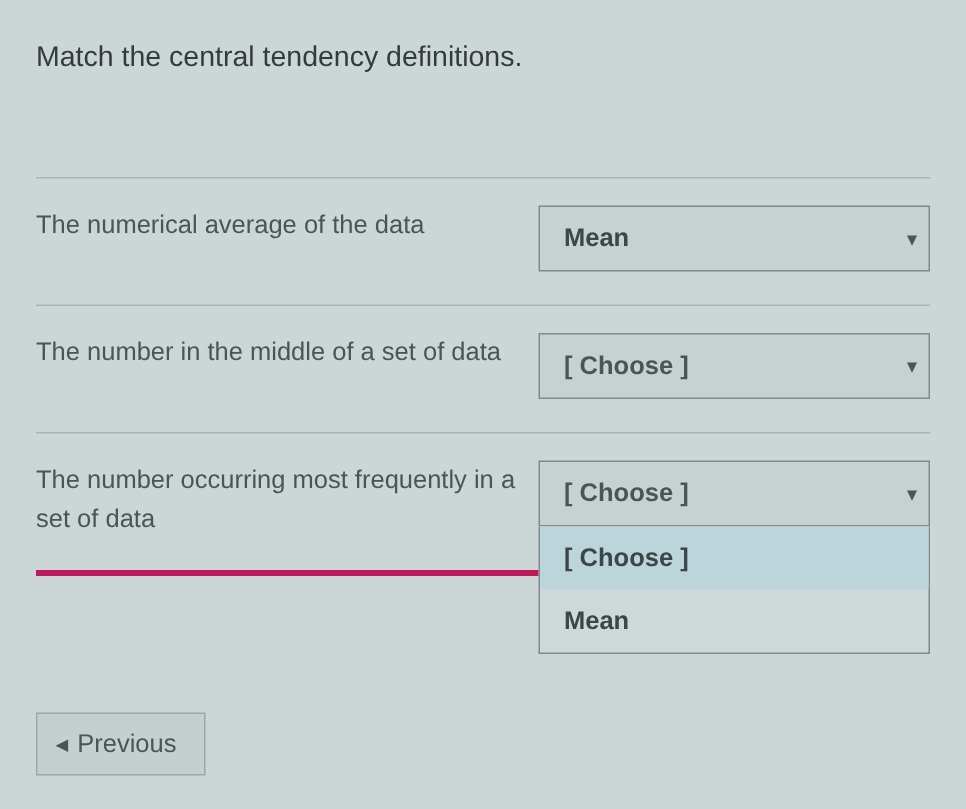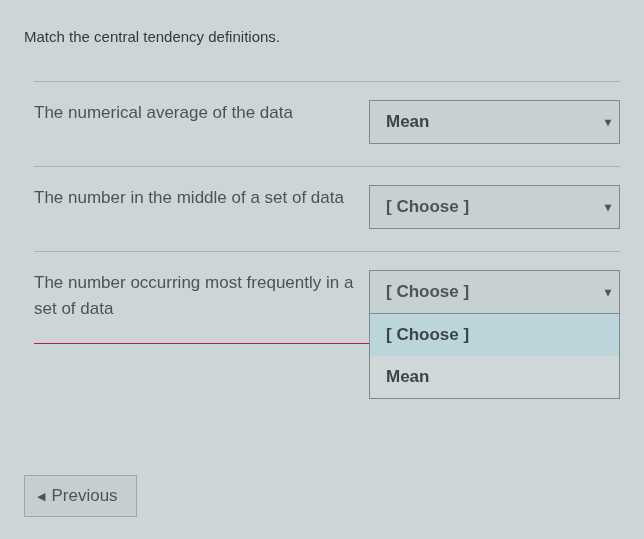--- a/index.html
+++ b/index.html
@@ -8,34 +8,33 @@
     background: #cdd6d7;
     width: 644px;
     height: 539px;
     overflow: hidden;
     color: #3c4547;
   }
   .page {
     padding: 28px 24px 0 24px;
   }
   .heading {
-    font-size: 15px;
+    font-size: 19px;
     font-weight: 500;
     color: #333b3c;
-    margin-bottom: 36px;
+    margin-bottom: 68px;
   }
   .row {
     display: flex;
     align-items: flex-start;
     border-top: 1px solid #a8b3b4;
     padding: 18px 0 22px 0;
     min-height: 68px;
-    margin-left: 10px;
   }
-  .row:last-of-type { border-bottom: 1px solid #be185d; }
+  .row:last-of-type { border-bottom: 4px solid #be185d; }
   .prompt {
     flex: 0 0 335px;
     font-size: 17px;
     color: #4b5456;
     line-height: 1.5;
     padding-right: 10px;
   }
   .select-wrap {
     position: relative;
     flex: 1;

